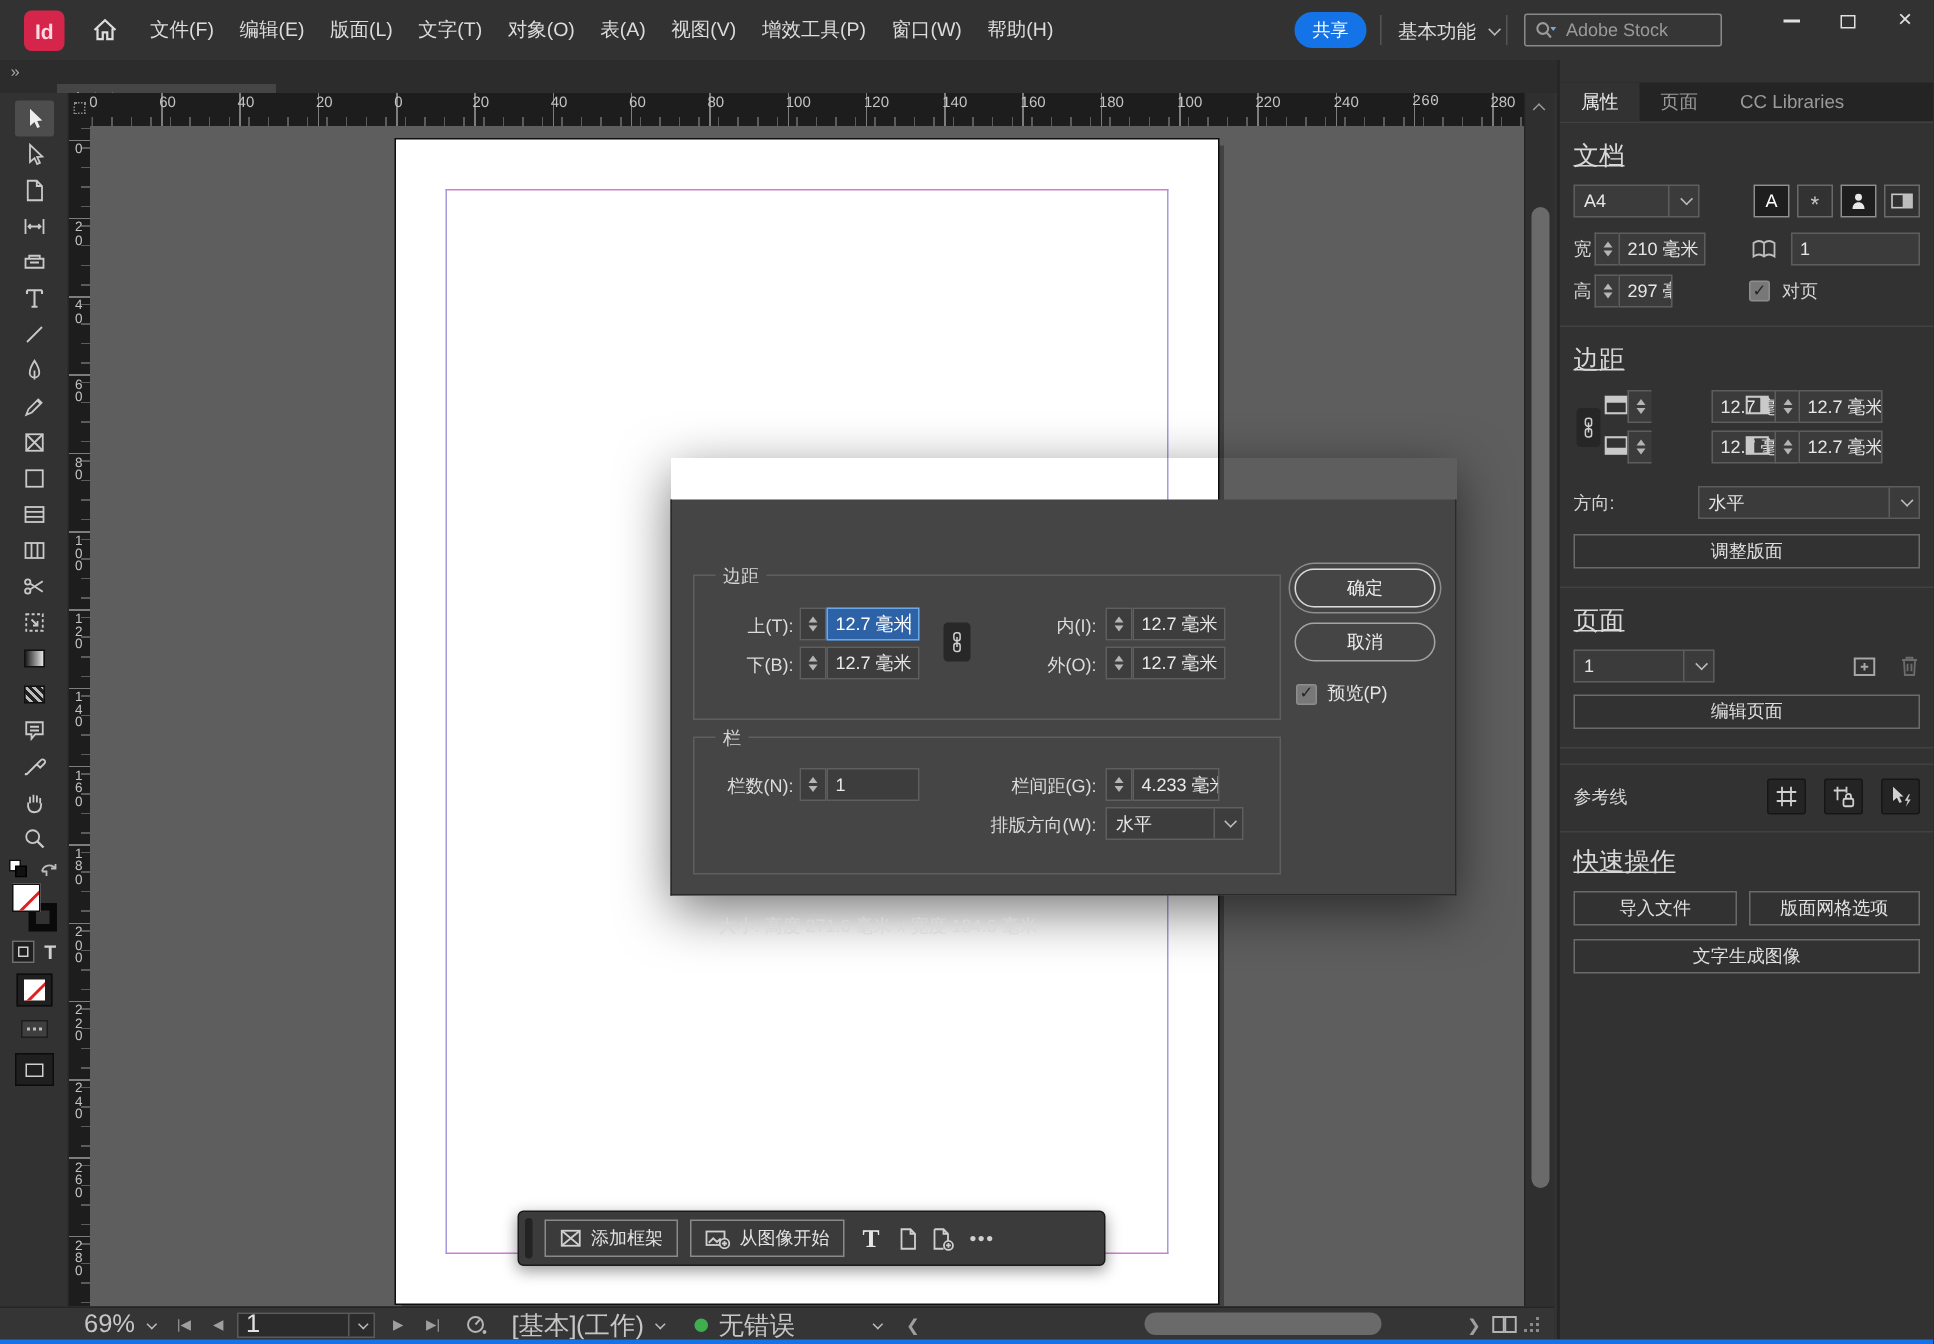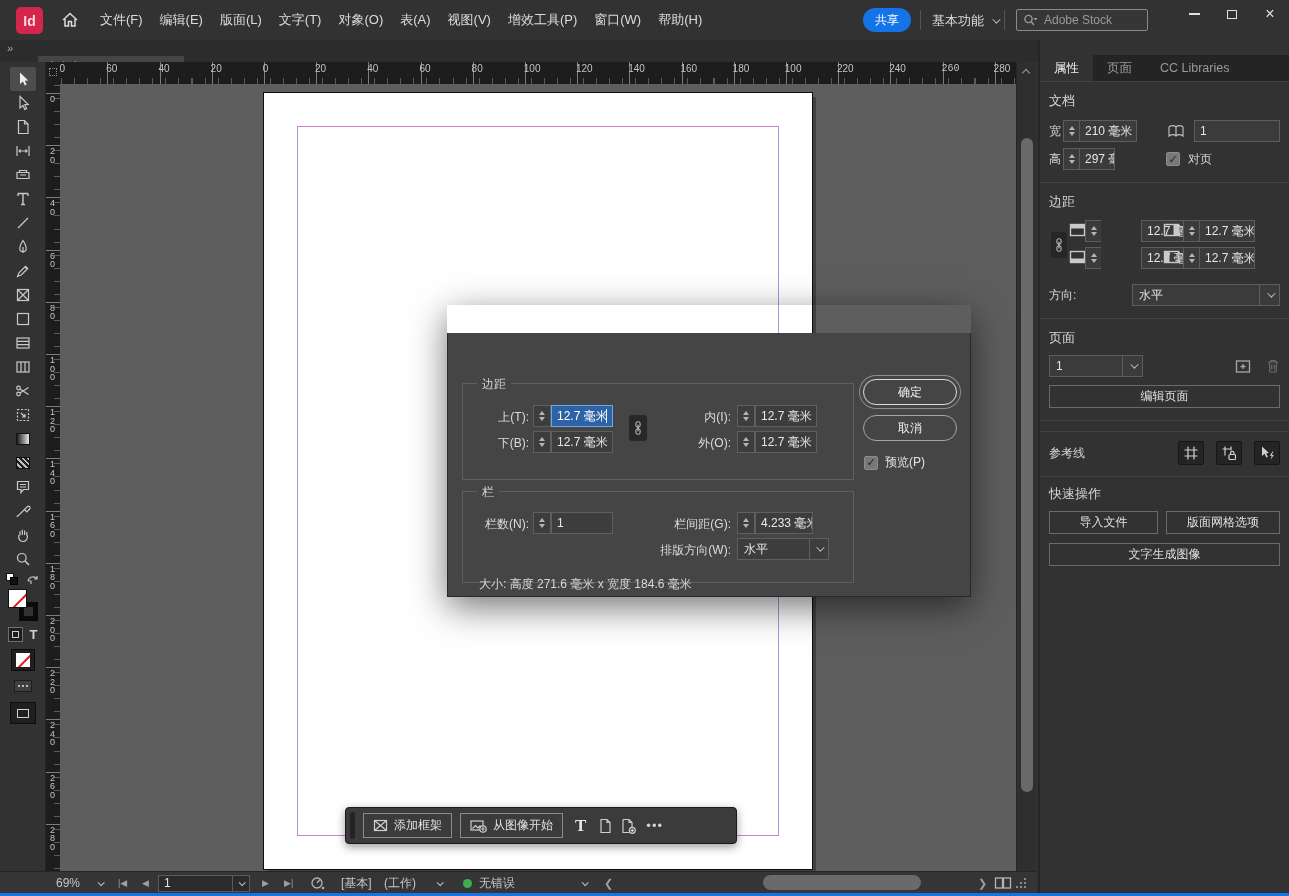--- a/index.html
+++ b/index.html
@@ -82,21 +82,21 @@
 
   
   .props{position:absolute;right:0;top:40px;width:251px;bottom:3px;background:#323232;border-left:2px solid #262626;}
   .props-top{height:15px;}
   .ptabs{height:26px;background:#242424;display:flex;align-items:stretch;font-size:12.5px;}
   .ptab{padding:0 14px;display:flex;align-items:center;color:#9a9a9a;}
   .ptab.on{background:#323232;color:#ececec;}
   .pbody{padding:0 9px;}
   .nosel{padding:10px 0 12px 0;color:#cfcfcf;font-size:12.5px;}
   .pdivider{height:1px;background:#414141;margin:0 -9px;}
-  .seclabel{color:#d8d8d8;font-size:13px;margin:10px 0 0 0;}
+  .seclabel{color:#d8d8d8;font-size:17px;margin:10px 0 0 0;text-decoration:underline;}
   .prow{display:flex;align-items:center;margin-top:8px;}
   .pfield{height:22px;background:#3b3b3b;border:1px solid #5d5d5d;color:#e6e6e6;display:flex;align-items:center;padding:0 5px;white-space:nowrap;overflow:hidden;font-size:12px;}
   .pselect{height:22px;background:#3b3b3b;border:1px solid #5d5d5d;color:#e6e6e6;display:flex;align-items:center;font-size:12px;}
   .pselect .val{flex:1;padding:0 6px;white-space:nowrap;overflow:hidden;}
   .pselect .arr{width:20px;align-self:stretch;border-left:1px solid #5d5d5d;display:flex;align-items:center;justify-content:center;}
   .spin{width:16px;height:22px;background:#3b3b3b;border:1px solid #5d5d5d;border-right:none;display:flex;flex-direction:column;align-items:center;justify-content:center;gap:2px;}
   .spin b{width:0;height:0;border-left:3px solid transparent;border-right:3px solid transparent;display:block;}
   .spin b.u{border-bottom:4px solid #b5b5b5;}
   .spin b.d{border-top:4px solid #b5b5b5;}
   .icobtn{width:24px;height:22px;border:1px solid #6a6a6a;display:flex;align-items:center;justify-content:center;color:#c9c9c9;background:transparent;font-size:12px;}
@@ -132,25 +132,25 @@
   .dfield.sel .caret{position:absolute;right:5px;top:3px;bottom:3px;width:1px;background:#f2f2f2;}
   .dselect{position:absolute;height:22px;background:#3d3d3d;border:1px solid #5f5f5f;color:#e8e8e8;display:flex;align-items:center;font-size:12px;}
   .dselect .val{flex:1;padding:0 6px;}
   .dselect .arr{width:19px;align-self:stretch;border-left:1px solid #5f5f5f;display:flex;align-items:center;justify-content:center;}
   .dchain{position:absolute;left:166px;top:31px;width:18px;height:26px;background:#282828;border-radius:3px;display:flex;align-items:center;justify-content:center;}
   .dchain svg{stroke:#cfcfcf;fill:none;stroke-width:1.2;}
   .pillbtn{position:absolute;left:415px;width:94px;height:26px;border-radius:14px;display:flex;align-items:center;justify-content:center;color:#efefef;font-size:12px;background:transparent;}
   .okbtn{border:1.5px solid #dadada;box-shadow:0 0 0 3px #454545,0 0 0 4px #8d8d8d;}
   .cancelbtn{border:1px solid #a5a5a5;}
   .dcheck{position:absolute;left:416px;top:121px;display:flex;align-items:center;gap:7px;color:#e3e3e3;}
-  .dsize{position:absolute;left:31px;top:243px;color:#d8d8d8;font-size:12px;}
+  .dsize{position:absolute;left:31px;top:276px;color:#d8d8d8;font-size:12px;}
 
   
   .statusbar{position:absolute;left:0;top:871px;width:1036px;height:22px;background:#353535;border-top:1px solid #252525;color:#c6c6c6;}
-  .sb{position:absolute;top:0;height:22px;display:flex;align-items:center;font-size:12px;white-space:nowrap;}
+  .sb{position:absolute;top:0;height:22px;display:flex;align-items:center;font-size:17px;white-space:nowrap;}
   .sb .chev{transform:rotate(45deg) translateY(-1px);width:5px;height:5px;}
   .navg{color:#9f9f9f;font-size:9px;}
   .pgfield{width:92px;height:17px;background:#2b2b2b;border:1px solid #5a5a5a;display:flex;align-items:center;color:#e3e3e3;}
   .pgfield .v{flex:1;padding:0 5px;}
   .pgfield .a{width:17px;align-self:stretch;border-left:1px solid #5a5a5a;display:flex;align-items:center;justify-content:center;}
   .hthumb{position:absolute;left:763px;top:3px;width:158px;height:15px;background:#6a6a6a;border-radius:8px;}
   .errdot{width:9px;height:9px;border-radius:50%;background:#3fae4e;}
   .grip{display:flex;flex-direction:column;gap:2px;align-items:flex-end;}
   .grip div{display:flex;gap:2px;}
   .grip b{width:2px;height:2px;background:#8a8a8a;display:block;}
@@ -474,20 +474,45 @@
     <div class="props-top"></div>
     <div class="ptabs">
       <div class="ptab on">属性</div>
       <div class="ptab">页面</div>
       <div class="ptab">CC Libraries</div>
     </div>
     <div class="pbody">
       <div class="pdivider"></div>
 
       <div class="seclabel">文档</div>
+      <div class="prow">
+        <div class="pselect" style="width:84px">
+          <span class="val">A4</span>
+          <span class="arr">
+              <i class="chev"></i>
+            </span>
+        </div>
+        <div style="flex:1"></div>
+        <div style="display:flex;gap:5px">
+          <div class="icobtn on">A</div>
+          <div class="icobtn" style="font-size:15px;line-height:6px;padding-top:6px">*</div>
+          <div class="icobtn on">
+              <svg width="16" height="16" viewBox="0 0 18 18">
+                <circle cx="9" cy="6.2" r="2.6" fill="#e8e8e8" stroke="none"></circle>
+                <path d="M4.5 15 c0-3.4 2-5.1 4.5-5.1 s4.5 1.7 4.5 5.1 Z" fill="#e8e8e8" stroke="none"></path>
+              </svg>
+            </div>
+          <div class="icobtn">
+              <svg width="16" height="14" viewBox="0 0 18 14">
+                <rect x="1.5" y="2" width="15" height="10"></rect>
+                <rect x="9.5" y="2" width="7" height="10" fill="#bdbdbd" stroke="none"></rect>
+              </svg>
+            </div>
+        </div>
+      </div>
       <div class="prow" style="margin-top:10px">
         <span style="width:14px">宽</span>
         <div class="spin">
             <b class="u"></b>
             <b class="d"></b>
           </div>
         <div class="pfield" style="width:58px">
             <span>210 毫米</span>
           </div>
         <div style="flex:1"></div>
@@ -572,20 +597,21 @@
       <div class="prow" style="margin-top:14px">
         <span>方向:</span>
         <div style="flex:1"></div>
         <div class="pselect" style="width:148px">
           <span class="val">水平</span>
           <span class="arr">
               <i class="chev"></i>
             </span>
         </div>
       </div>
+      <div class="pbtn" style="margin-top:10px">调整版面</div>
       <div class="pdivider" style="margin-top:12px"></div>
 
       <div class="seclabel">页面</div>
       <div class="prow">
         <div class="pselect" style="width:94px">
           <span class="val">1</span>
           <span class="arr">
               <i class="chev"></i>
             </span>
         </div>

